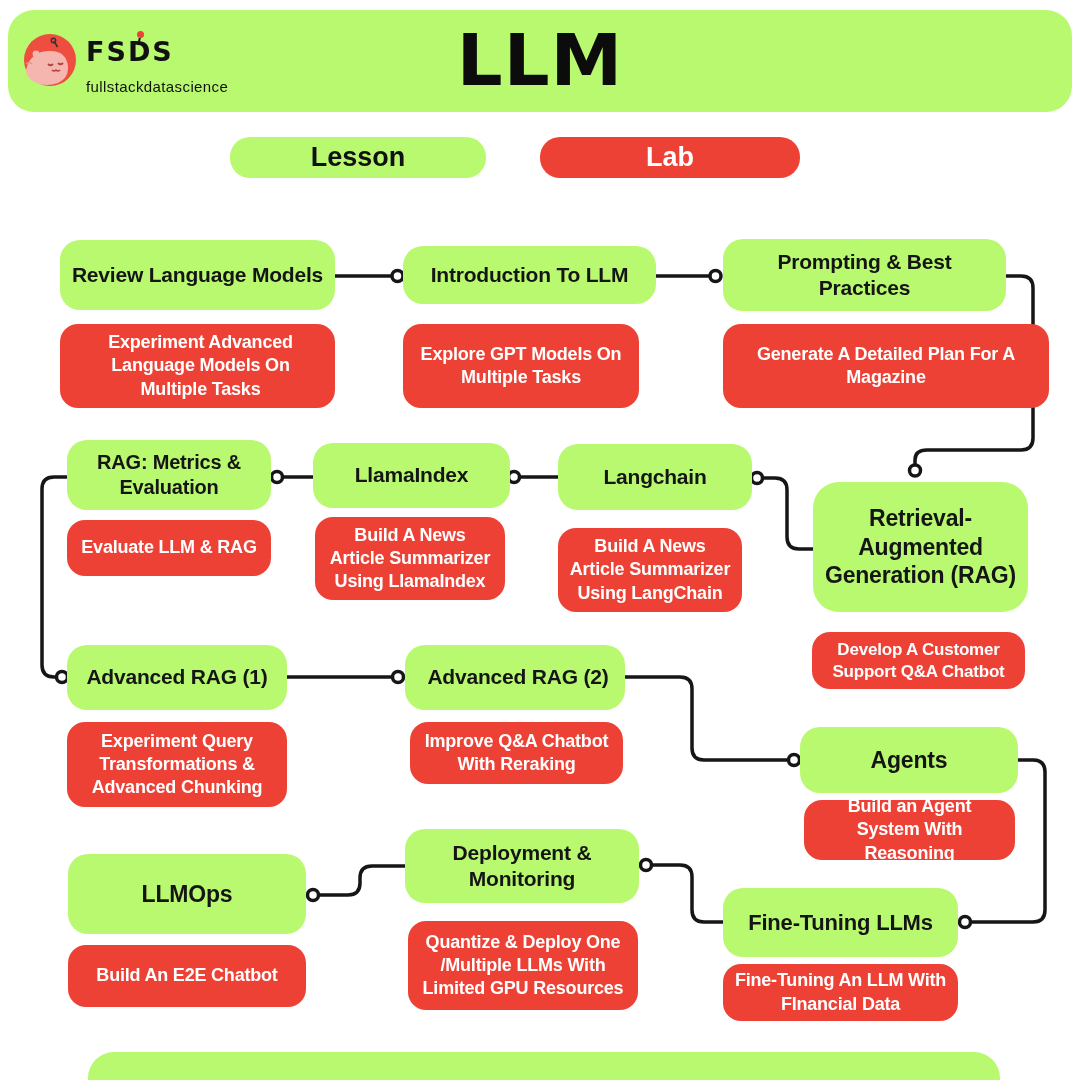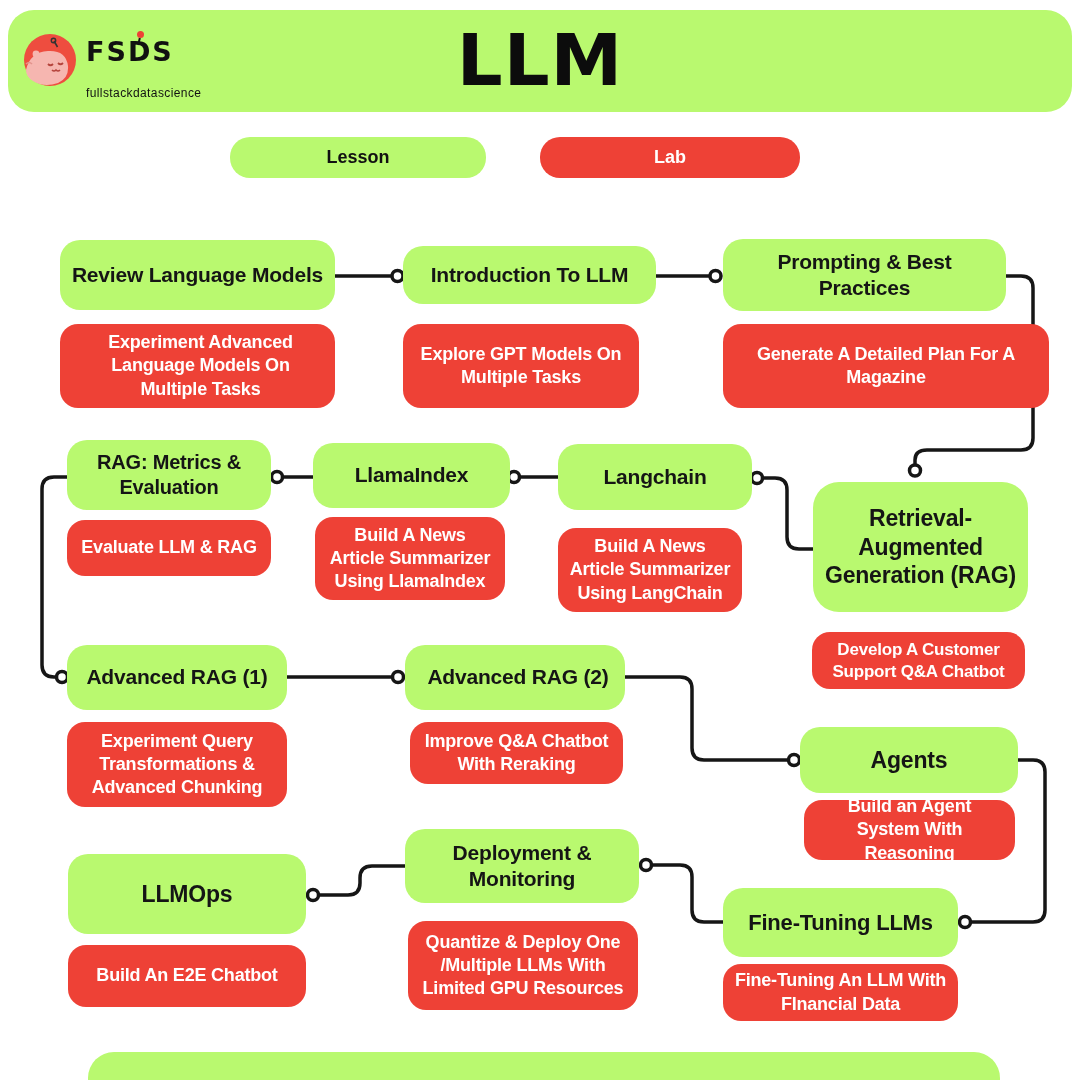--- a/index.html
+++ b/index.html
@@ -23,30 +23,30 @@
     color:#111;letter-spacing:2px;line-height:1.05;
   }
   .logo-dot{
     position:absolute;left:51px;top:-7px;width:7px;height:7px;border-radius:50%;
     background:var(--red);
   }
   .logo-stem{
     position:absolute;left:52px;top:0px;width:2px;height:7px;background:#111;
     transform:rotate(14deg);
   }
-  .logo-sub{font-size:12px;color:#111;letter-spacing:.4px;margin-top:20px;}
+  .logo-sub{font-size:15px;color:#111;letter-spacing:.4px;margin-top:12px;}
   .page-title{
     position:absolute;left:0;right:0;top:8px;text-align:center;
     font-family:"DejaVu Sans",sans-serif;font-weight:bold;font-size:72px;
     color:#0c0c0c;letter-spacing:1px;
   }
   
   .pill{
     position:absolute;height:41px;border-radius:20px;display:flex;
-    align-items:center;justify-content:center;font-weight:bold;font-size:18px;
+    align-items:center;justify-content:center;font-weight:bold;font-size:27px;
     z-index:2;
   }
   .pill.green{background:var(--green);color:#111;}
   .pill.red{background:var(--red);color:#fff;}
   
   .node{
     position:absolute;background:var(--green);border-radius:20px;z-index:2;
     display:flex;align-items:center;justify-content:center;text-align:center;
     font-weight:bold;font-size:21px;color:var(--ink);
     padding:4px 10px;box-sizing:border-box;line-height:1.25;letter-spacing:-.2px;

